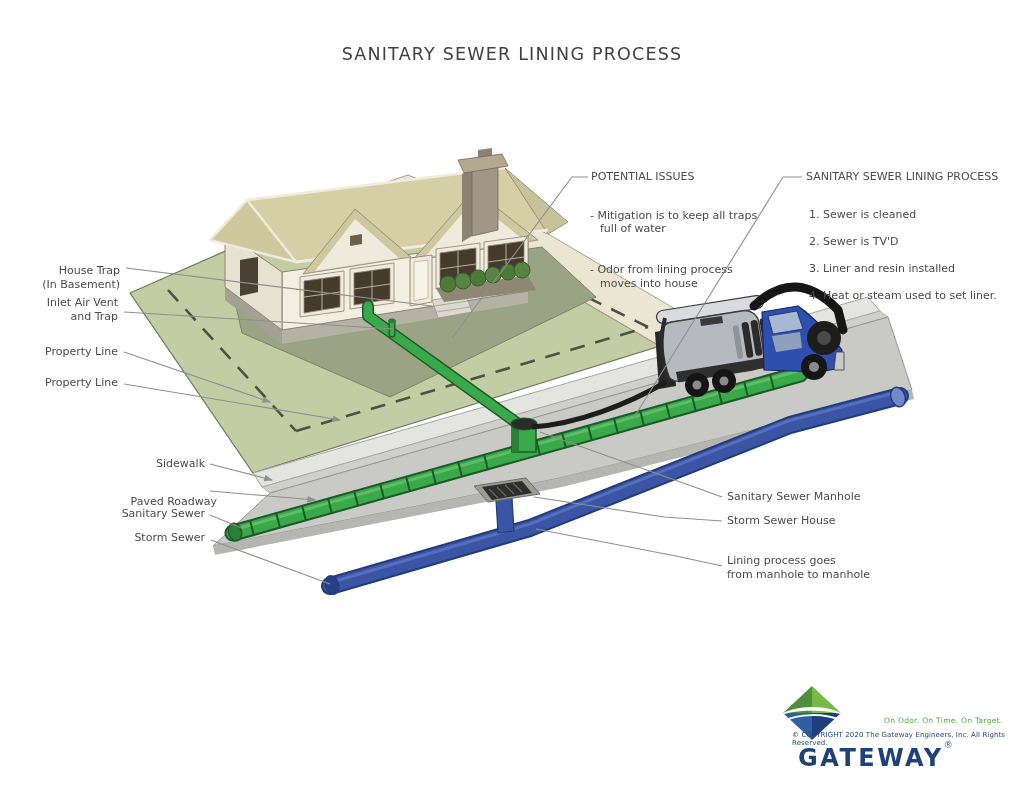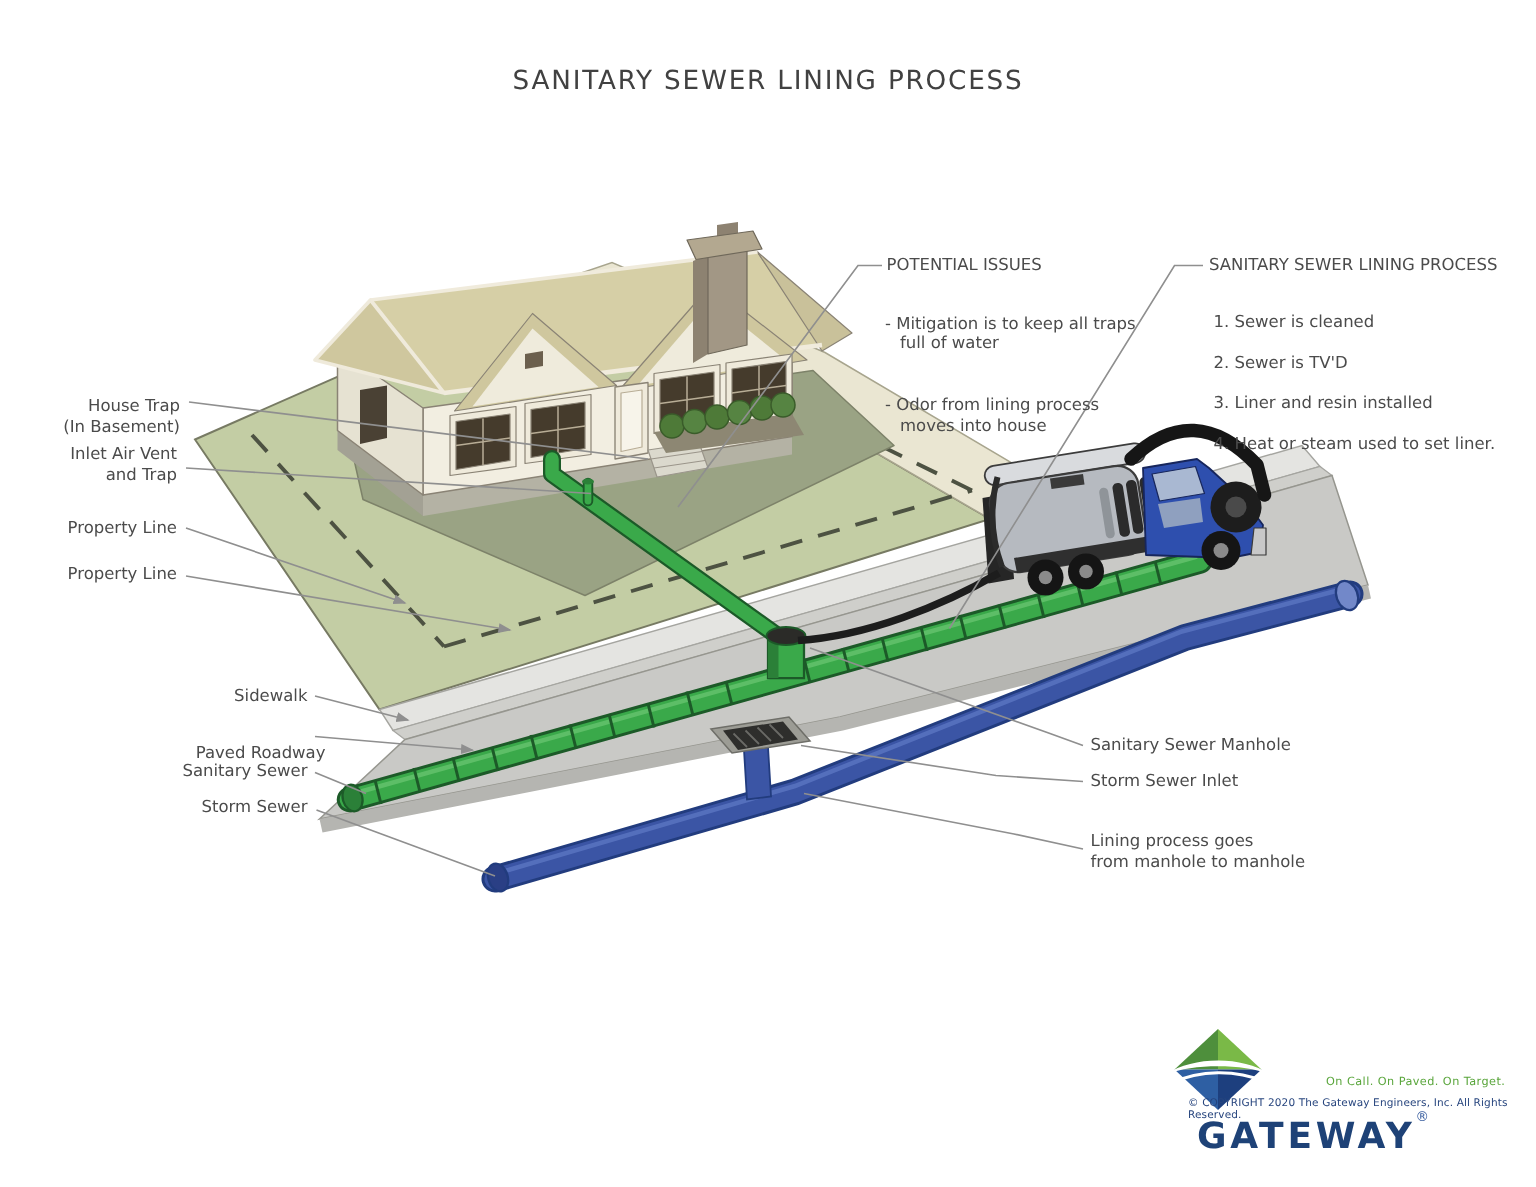--- a/index.html
+++ b/index.html
@@ -210,37 +210,37 @@
 <div class="txt rlabel" style="left:0;width:118px;top:296px;">Inlet Air Vent
 and Trap</div>
 <div class="txt rlabel" style="left:0;width:118px;top:345px;">Property Line</div>
 <div class="txt rlabel" style="left:0;width:118px;top:376px;">Property Line</div>
 <div class="txt rlabel" style="left:0;width:205px;top:457px;">Sidewalk</div>
 <div class="txt rlabel" style="left:12px;width:205px;top:483px;margin-top:12px;">Paved Roadway</div>
 <div class="txt rlabel" style="left:0;width:205px;top:507px;">Sanitary Sewer</div>
 <div class="txt rlabel" style="left:0;width:205px;top:531px;">Storm Sewer</div>
 
 <div class="txt" style="left:727px;top:490px;">Sanitary Sewer Manhole</div>
-<div class="txt" style="left:727px;top:514px;">Storm Sewer Inlet</div>
+<div class="txt" style="left:727px;top:514px;">Storm Sewer House</div>
 <div class="txt" style="left:727px;top:554px;">Lining process goes
 from manhole to manhole</div>
 
 <div class="txt heading" style="left:591px;top:170px;">POTENTIAL ISSUES</div>
 <div class="txt" style="left:590px;top:195px;">
   <div class="bullet">- Mitigation is to keep all traps
 full of water</div>
   <div class="bullet">- Odor from lining process
 moves into house</div>
 </div>
 
 <div class="txt heading" style="left:806px;top:170px;">SANITARY SEWER LINING PROCESS</div>
 <div class="txt" style="left:809px;top:194px;">
   <div class="step">1. Sewer is cleaned</div>
   <div class="step">2. Sewer is TV'D</div>
   <div class="step">3. Liner and resin installed</div>
   <div class="step">4. Heat or steam used to set liner.</div>
 </div>
 
 <div id="brand"><span>GATEWAY</span><sup>®</sup></div>
-<div id="tagline">On Call. On Paved. On Target.</div>
+<div id="tagline">On Odor. On Time. On Target.</div>
 <div id="copyright">© COPYRIGHT 2020 The Gateway Engineers, Inc. All Rights Reserved.</div>
 
 </div>
 
 </body></html>

